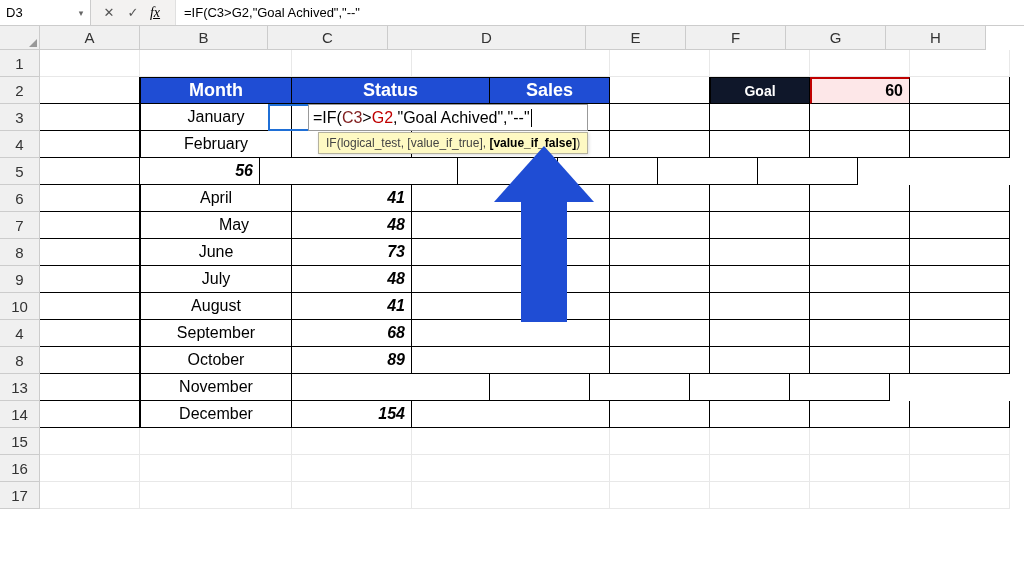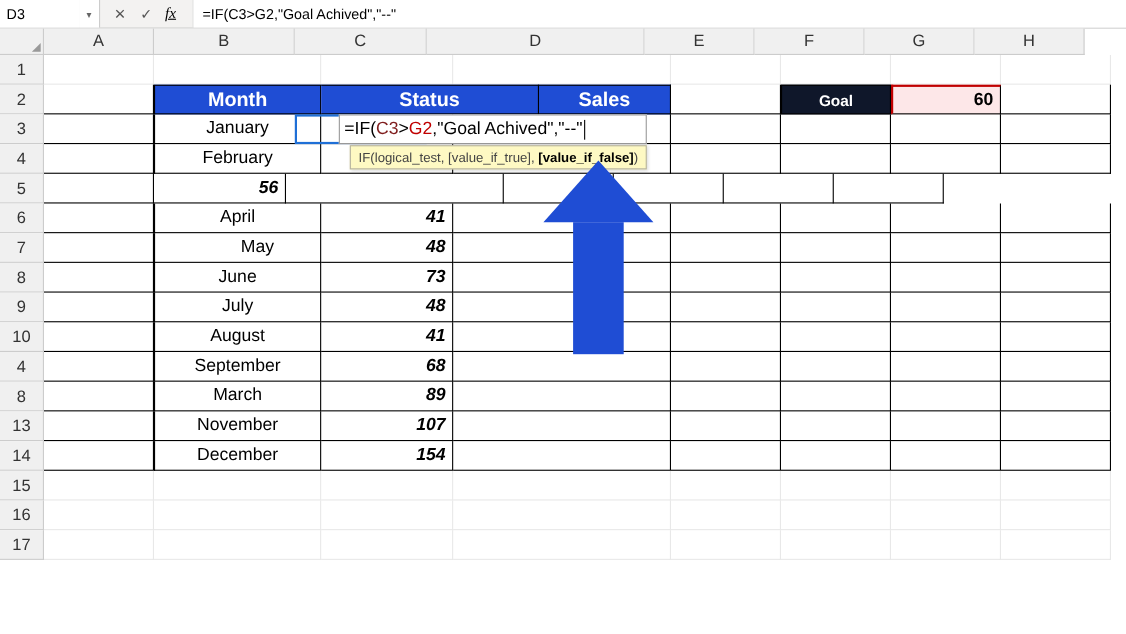--- a/index.html
+++ b/index.html
@@ -211,32 +211,31 @@
         <div class="cell cB month-cell tb-l" style="border-right: 1.5px solid rgb(0, 0, 0); border-bottom: 1.5px solid rgb(0, 0, 0); border-left: 1.5px solid rgb(0, 0, 0);">September</div>
         <div class="cell cC sales-cell" style="border-right: 1.5px solid rgb(0, 0, 0); border-bottom: 1.5px solid rgb(0, 0, 0);">68</div>
         <div class="cell cD status-cell" style="border-right: 1.5px solid rgb(0, 0, 0); border-bottom: 1.5px solid rgb(0, 0, 0);"></div>
         <div class="cell cE"></div>
         <div class="cell cF"></div>
         <div class="cell cG"></div>
         <div class="cell cH"></div>
       </div>
       <div class="row tbl">
         <div class="cell cA"></div>
-        <div class="cell cB month-cell tb-l" style="border-right: 1.5px solid rgb(0, 0, 0); border-bottom: 1.5px solid rgb(0, 0, 0); border-left: 1.5px solid rgb(0, 0, 0);">March</div>
+        <div class="cell cB month-cell tb-l" style="border-right: 1.5px solid rgb(0, 0, 0); border-bottom: 1.5px solid rgb(0, 0, 0); border-left: 1.5px solid rgb(0, 0, 0);">October</div>
         <div class="cell cC sales-cell" style="border-right: 1.5px solid rgb(0, 0, 0); border-bottom: 1.5px solid rgb(0, 0, 0);">89</div>
         <div class="cell cD status-cell" style="border-right: 1.5px solid rgb(0, 0, 0); border-bottom: 1.5px solid rgb(0, 0, 0);"></div>
         <div class="cell cE"></div>
         <div class="cell cF"></div>
         <div class="cell cG"></div>
         <div class="cell cH"></div>
       </div>
       <div class="row tbl">
         <div class="cell cA"></div>
         <div class="cell cB month-cell tb-l" style="border-right: 1.5px solid rgb(0, 0, 0); border-bottom: 1.5px solid rgb(0, 0, 0); border-left: 1.5px solid rgb(0, 0, 0);">November</div>
-        <div class="cell cC sales-cell" style="border-right: 1.5px solid rgb(0, 0, 0); border-bottom: 1.5px solid rgb(0, 0, 0);">107</div>
         <div class="cell cD status-cell" style="border-right: 1.5px solid rgb(0, 0, 0); border-bottom: 1.5px solid rgb(0, 0, 0);"></div>
         <div class="cell cE"></div>
         <div class="cell cF"></div>
         <div class="cell cG"></div>
         <div class="cell cH"></div>
       </div>
       <div class="row tbl">
         <div class="cell cA"></div>
         <div class="cell cB month-cell tb-l" style="border-right: 1.5px solid rgb(0, 0, 0); border-bottom: 1.5px solid rgb(0, 0, 0); border-left: 1.5px solid rgb(0, 0, 0);">December</div>
         <div class="cell cC sales-cell" style="border-right: 1.5px solid rgb(0, 0, 0); border-bottom: 1.5px solid rgb(0, 0, 0);">154</div>

